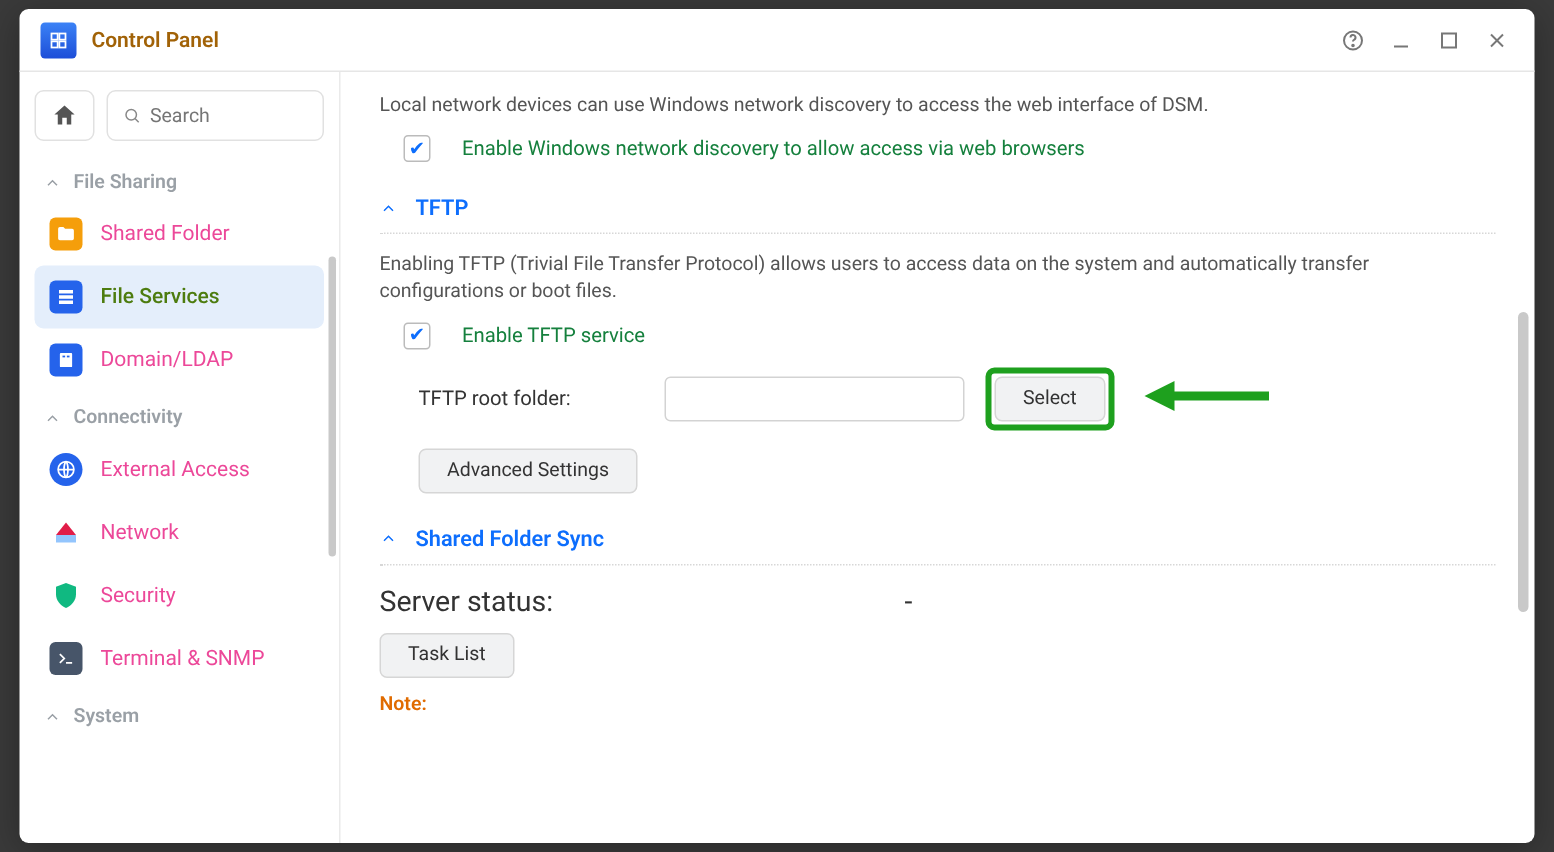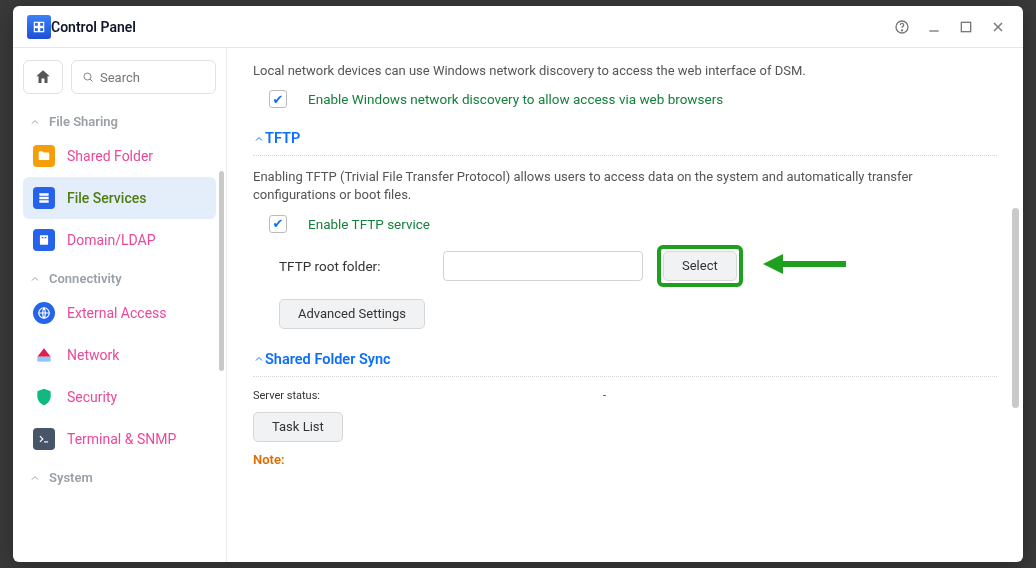--- a/index.html
+++ b/index.html
@@ -1,21 +1,21 @@
 <!DOCTYPE html>
 <html><head>
 <meta charset="utf-8">
 <style>
 * { margin: 0; padding: 0; box-sizing: border-box; font-family: -apple-system, BlinkMacSystemFont, "Segoe UI", Roboto, Helvetica, Arial, sans-serif; }
 body { background: #3a3a3a; display: flex; align-items: center; justify-content: center; width: 1036px; height: 568px; overflow: hidden; }
 .window { background: #fff; width: 1010px; height: 556px; border-radius: 6px; box-shadow: 0 4px 24px rgba(0,0,0,.3); display: flex; flex-direction: column; position: relative; }
 .titlebar { height: 42px; display: flex; align-items: center; padding: 0 14px; border-bottom: 1px solid #e6e6e6; }
 .titlebar .app-icon { width: 24px; height: 24px; background: linear-gradient(180deg,#3b82f6,#1d4ed8); border-radius: 3px; display: flex; align-items: center; justify-content: center; }
 .titlebar .app-icon svg { width:14px; height:14px;}
-.titlebar .title { font-weight: 600; font-size: 14px; color: #0f172a; }
+.titlebar .title { font-weight: 600; font-size: 14px; color: #a16207; margin-left: 10px;}
 .titlebar .spacer { flex:1; }
 .titlebar .winbtn { width: 22px; height: 22px; display:flex; align-items:center; justify-content:center; color:#777; margin-left:10px; cursor:pointer; }
 .titlebar .winbtn svg { width:16px; height:16px; }
 .body { flex:1; display:flex; min-height:0; }
 .sidebar { width:214px; border-right: 1px solid #eaeaea; padding: 12px 10px; overflow-y:auto; position:relative;}
 .sidebar-scroll-thumb { position:absolute; right:2px; top:24%; width:5px; height:200px; background:#c9c9c9; border-radius:3px; }
 .home-row { display:flex; gap:8px; align-items:center; margin-bottom:10px; }
 .home-btn { width:40px; height:34px; border:1px solid #e1e1e1; border-radius:6px; display:flex; align-items:center; justify-content:center; color:#555; cursor:pointer; }
 .search { flex:1; height:34px; border:1px solid #e1e1e1; border-radius:6px; display:flex; align-items:center; padding:0 10px; color:#888; }
 .search input { border:none; outline:none; width:100%; font-size:13px; color:#555; margin-left:6px;}
@@ -28,32 +28,32 @@
 .tabs { display:flex; gap:28px; padding: 12px 26px 0; border-bottom:1px solid #e6e6e6; position:relative;}
 .tab { font-size:14px; font-weight:600; color:#333; padding-bottom:12px; cursor:pointer;}
 .tab.active { color:#0d6efd; }
 .tab.active::after { content:""; position:absolute; bottom:-1px; height:0; width:0; border-left:7px solid transparent; border-right:7px solid transparent; border-bottom:7px solid #fff; filter: drop-shadow(0 -1px 0 #d7d7d7);}
 .pane-wrap { flex:1; overflow-y:auto; padding: 14px 26px 0; position:relative; color:#333;}
 .pane-scroll-thumb { position:absolute; right:4px; top:160px; width:7px; height:200px; background:#c9c9c9; border-radius:4px; }
 .desc { font-size:13px; color:#555; line-height:1.4; margin-bottom:10px;}
 .check-row { display:flex; align-items:center; gap:21px; font-size:13.5px; color:#15803d; margin:6px 0 12px 16px;}
 .checkbox { width:18px; height:18px; border:1px solid #bbb; border-radius:3px; display:flex; align-items:center; justify-content:center; background:#fff; cursor:pointer;}
 .checkbox.checked::after { content:"✔"; color:#0d6efd; font-size:13px; line-height:1; }
-.group-head { display:flex; align-items:center; gap:0; color:#0d6efd; font-weight:600; font-size:14.5px; padding:10px 0 8px; border-bottom:1px dotted #d7d7d7; margin-bottom:12px; cursor:pointer;}
+.group-head { display:flex; align-items:center; gap:12px; color:#0d6efd; font-weight:600; font-size:14.5px; padding:10px 0 8px; border-bottom:1px dotted #d7d7d7; margin-bottom:12px; cursor:pointer;}
 .indent { padding-left:26px; }
 .field-row { display:flex; align-items:center; gap:14px; margin-bottom:12px;}
 .field-label { width:150px; font-size:13.5px; color:#333;}
 .text-input { width:200px; height:30px; border:1px solid #d3d3d3; border-radius:4px; padding:0 8px; font-size:13px;}
 .btn { height:30px; padding:0 18px; border:1px solid #d6d6d6; background:#f1f2f3; border-radius:5px; font-size:13px; color:#333; cursor:pointer; display:inline-flex; align-items:center; }
 .btn-primary { background:#1f6fe5; color:#fff; border-color:#1f6fe5; padding:0 28px; font-weight:600; border-radius:16px; height:32px;}
 .btn-ghost { background:#eceeef; border-radius:16px; border:none; height:32px; padding:0 24px;}
 .select-highlight { border:4px solid #1ea01e; padding:2px; border-radius:6px; display:inline-flex;}
 .arrow-annot { position:absolute; left:748px; top:198px; }
 .arrow-annot svg { width:90px; height:32px; }
-.kv-row { display:flex; gap:40px; align-items:center; font-size:11px; margin:4px 0 10px;}
+.kv-row { display:flex; gap:40px; align-items:center; font-size:19px; margin:4px 0 10px;}
 .kv-row .k { width:310px; color:#333;}
 .kv-row .v { color:#333; }
 .footer { height:52px; border-top:1px solid #eaeaea; display:flex; align-items:center; justify-content:flex-end; gap:12px; padding:0 22px; background:#fff;}
 .chev { width:12px; height:12px; }
 .truncated-note { color:#555; font-size:13px; white-space:nowrap; overflow:hidden; text-overflow:ellipsis;}
 </style>
 </head>
 <body>
 
 <div class="window">

